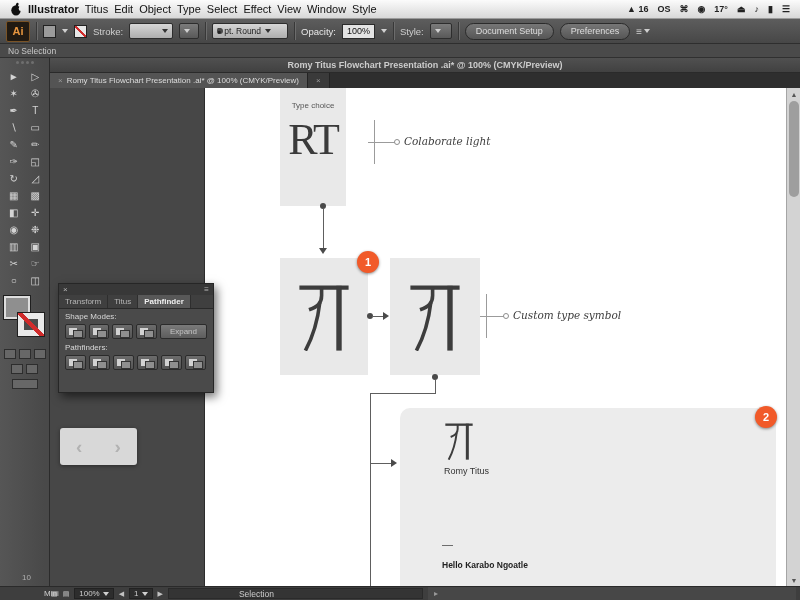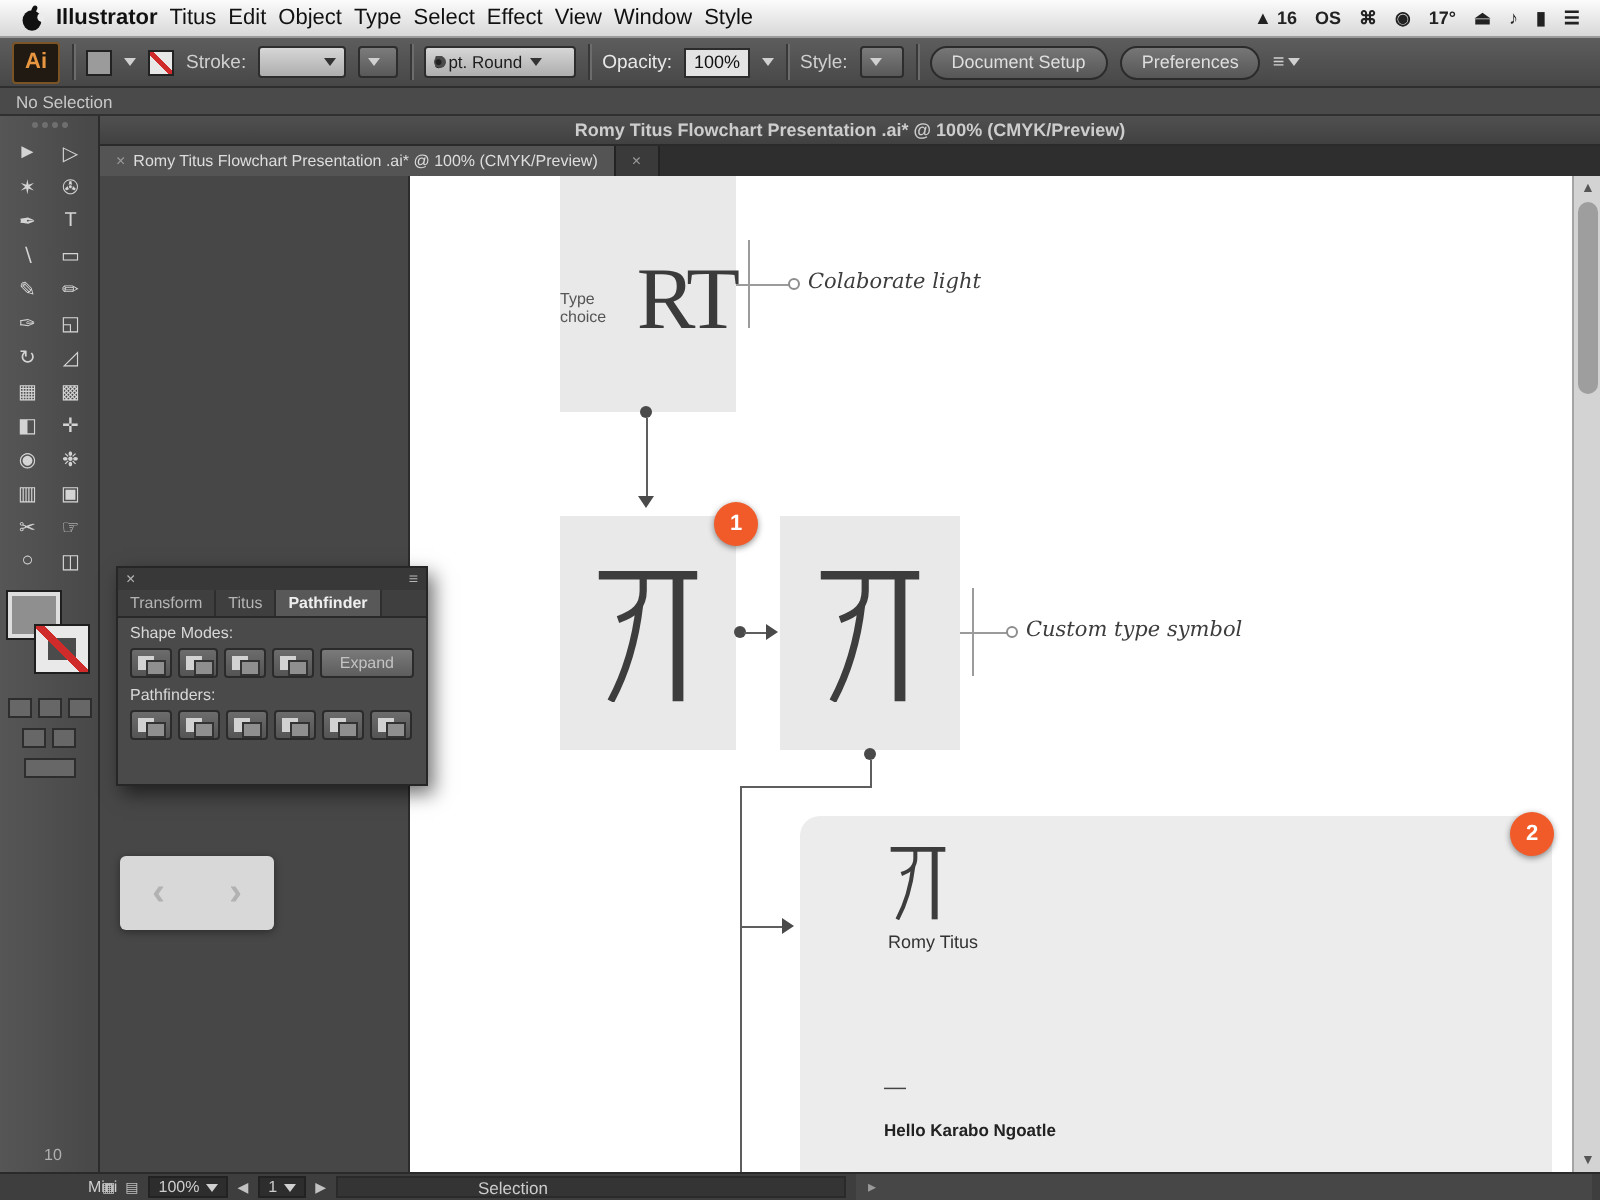--- a/index.html
+++ b/index.html
@@ -74,21 +74,21 @@
   .toolbtnrow { display:flex; justify-content:center; gap:3px; margin-top:5px; }
   .tbtn { width:12px; height:10px; background:#676767; border:1px solid #2d2d2d; color:#cccccc;
     font-size:6px; display:flex; align-items:center; justify-content:center; }
   .ruler-num { position:absolute; bottom:4px; left:22px; font-size:8px; color:#b0b0b0; }
 
   
   .canvas { position:absolute; left:50px; top:88px; right:0; bottom:14px; background:#474747; overflow:hidden; }
   .artboard { position:absolute; left:155px; top:0; right:14px; height:100%; background:#ffffff;
     box-shadow:0 0 0 1px #2c2c2c; }
   .node { position:absolute; background:#e9e9e9; }
-  .node1 { left:230px; top:0; width:88px; height:118px; display:flex; flex-direction:row; align-items:center; }
+  .node1 { left:230px; top:0; width:66px; height:118px; display:flex; flex-direction:column; align-items:center; }
   .node1-title { font-size:8px; color:#555; margin-top:13px; }
   .node1-glyph { font-family:"Liberation Serif",serif; font-size:44px; color:#3b3b3b; letter-spacing:-2px; margin-top:4px; }
   .node2 { left:230px; top:170px; width:88px; height:117px; display:flex; align-items:center; justify-content:center; }
   .node3 { left:340px; top:170px; width:90px; height:117px; display:flex; align-items:center; justify-content:center; }
   .hline { position:absolute; height:1px; background:#5e5e5e; }
   .vline { position:absolute; width:1px; background:#5e5e5e; }
   .hline.lt,.vline.lt { background:#9b9b9b; }
   .dot { position:absolute; width:6px; height:6px; border-radius:50%; background:#4a4a4a; }
   .arrow-down { position:absolute; width:0; height:0; border-left:4px solid transparent;
     border-right:4px solid transparent; border-top:6px solid #4a4a4a; }

